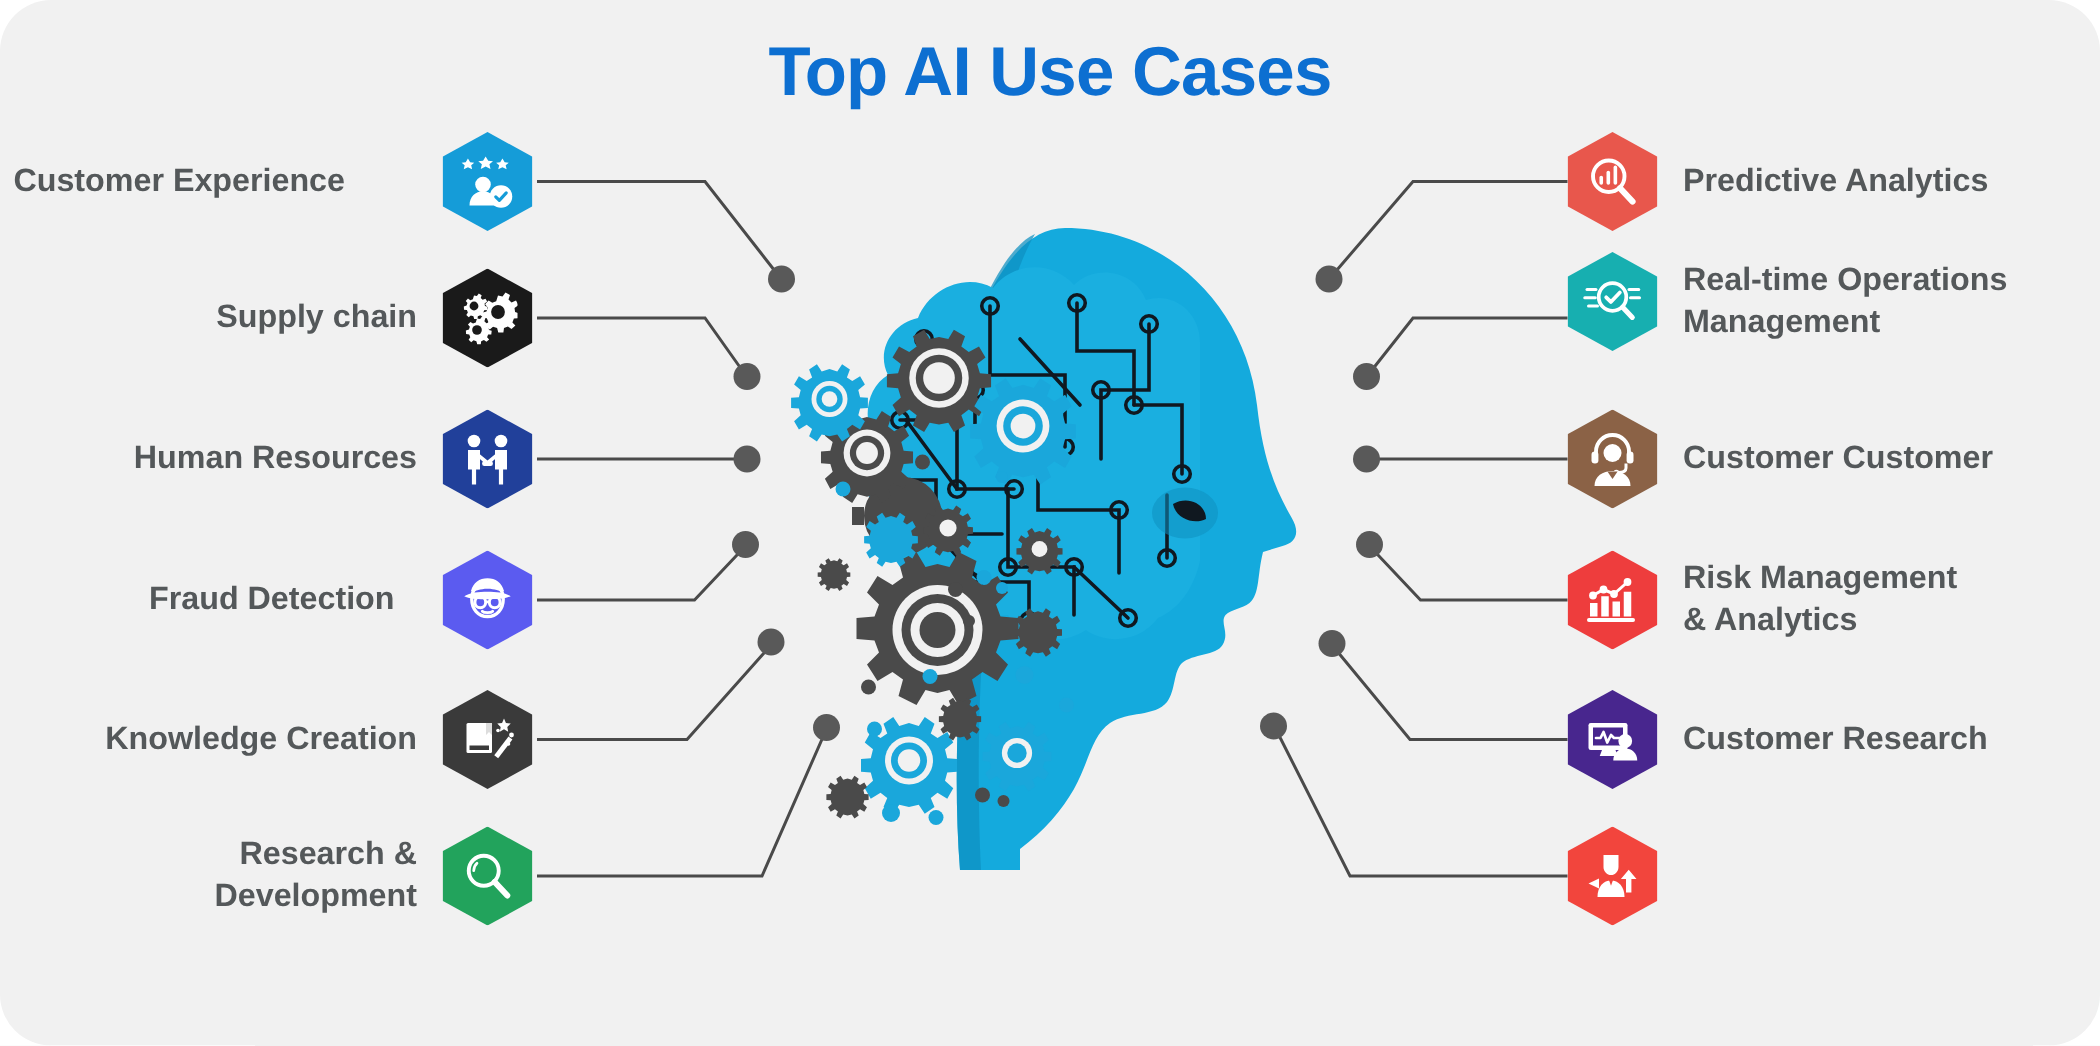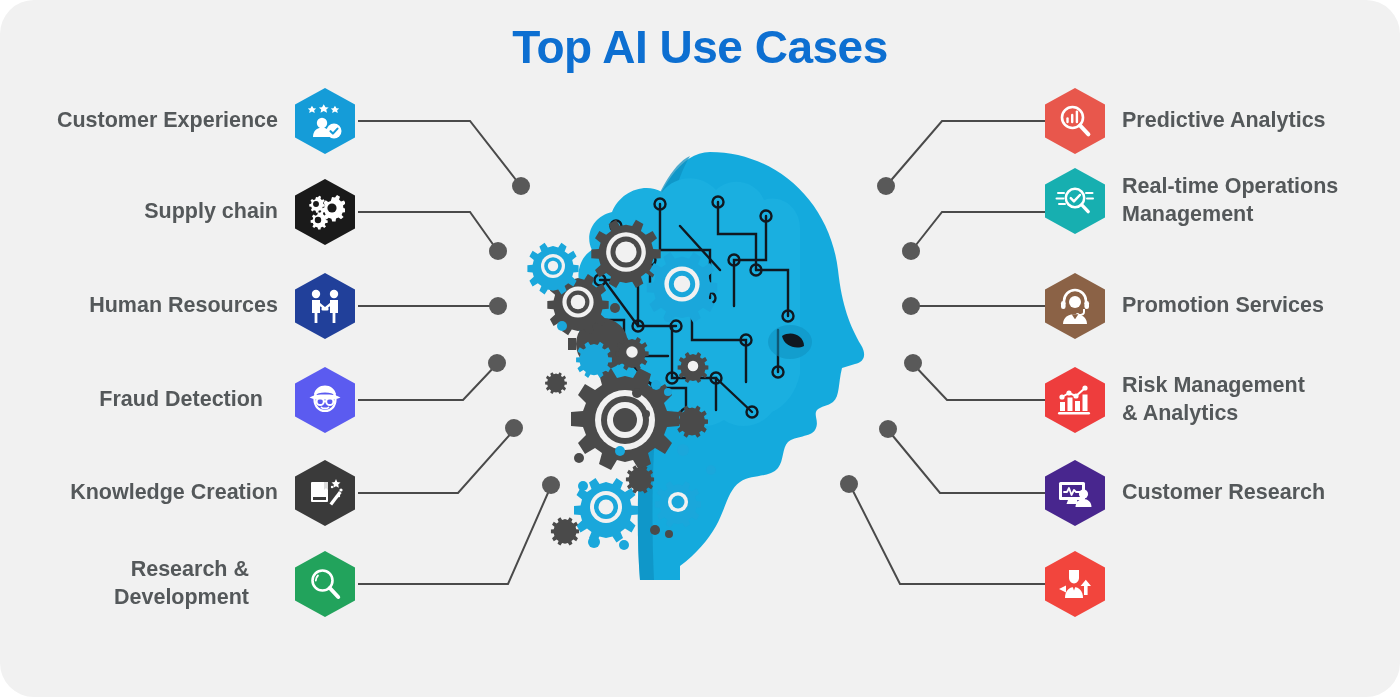--- a/index.html
+++ b/index.html
@@ -293,21 +293,21 @@
         <circle cx="135" cy="400" r="5" fill="#4a4a4a"></circle>
         <circle cx="149" cy="404" r="4" fill="#4a4a4a"></circle>
         <circle cx="74" cy="412" r="6" fill="#1aa7db"></circle>
         <circle cx="104" cy="415" r="5" fill="#1aa7db"></circle>
         <circle cx="191" cy="340" r="5" fill="#1aa7db"></circle>
         <circle cx="148" cy="188" r="4" fill="#1aa7db"></circle>
       </g>
     </g>
   </svg>
 
-  <div class="item left" style="top:85px;">
+  <div class="item left" style="top:85px;gap:48px;">
     <div class="label">Customer Experience</div>
     <div class="hex" style="background:#159CD8;">
       <svg width="40" height="40" viewBox="0 0 40 40" fill="#ffffff">
         <path d="M8,6 l2.4,4 4.4,0.4 -3.3,2.9 1,4.3 -4.5,-2.4 -4.5,2.4 1,-4.3 -3.3,-2.9 4.4,-0.4 z" transform="translate(2,1) scale(0.62)"></path>
         <path d="M8,6 l2.4,4 4.4,0.4 -3.3,2.9 1,4.3 -4.5,-2.4 -4.5,2.4 1,-4.3 -3.3,-2.9 4.4,-0.4 z" transform="translate(13,-1) scale(0.72)"></path>
         <path d="M8,6 l2.4,4 4.4,0.4 -3.3,2.9 1,4.3 -4.5,-2.4 -4.5,2.4 1,-4.3 -3.3,-2.9 4.4,-0.4 z" transform="translate(25,1) scale(0.62)"></path>
         <circle cx="17" cy="22" r="5.2"></circle>
         <path d="M8,36 c0,-6 4,-9.5 9,-9.5 c5,0 9,3.5 9,9.5 z"></path>
         <circle cx="29" cy="30" r="7.5"></circle>
         <path d="M25.5,30.2 l2.4,2.4 4.6,-5" stroke="#159CD8" stroke-width="2.1" fill="none" stroke-linecap="round" stroke-linejoin="round"></path>
@@ -373,21 +373,21 @@
         <path d="M19,9 h4 v8 l-2,-2 -2,2 z" fill="#dddddd"></path>
         <path d="M24.5,30.5 l9.5,-12.5 2.6,2 -9.5,12.5 z"></path>
         <path d="M31,6 l1.3,3 3.2,0.4 -2.3,2.2 0.6,3.2 -2.8,-1.6 -2.8,1.6 0.6,-3.2 -2.3,-2.2 3.2,-0.4 z"></path>
         <circle cx="36" cy="17" r="1.6"></circle>
         <circle cx="27" cy="14" r="1.2"></circle>
         <circle cx="34" cy="23" r="1.2"></circle>
       </svg>
     </div>
   </div>
 
-  <div class="item left" style="top:548px;gap:29px;">
+  <div class="item left" style="top:548px;">
     <div class="label">Research &amp;
 Development</div>
     <div class="hex" style="background:#22A35C;">
       <svg width="40" height="40" viewBox="0 0 40 40" fill="none" stroke="#ffffff">
         <circle cx="17.5" cy="16.5" r="10" stroke-width="2.6"></circle>
         <path d="M13,11.5 a7,7 0 0,0 -2.2,5" stroke-width="1.8" stroke-linecap="round"></path>
         <path d="M24.8,24 l8.4,9" stroke-width="4" stroke-linecap="round"></path>
       </svg>
     </div>
   </div>
@@ -432,21 +432,21 @@
         <path d="M9,18 v-3 a11,11 0 0,1 22,0 v3" fill="none" stroke="#ffffff" stroke-width="2.6"></path>
         <rect x="6" y="15" width="4.6" height="8" rx="2.2"></rect>
         <rect x="29.4" y="15" width="4.6" height="8" rx="2.2"></rect>
         <circle cx="20" cy="16" r="6"></circle>
         <path d="M29,23 v3 c0,2 -2,3 -5,3" fill="none" stroke="#ffffff" stroke-width="2"></path>
         <circle cx="22.6" cy="29" r="1.9"></circle>
         <path d="M8,38 c0,-6.5 5.4,-10 12,-10 c6.6,0 12,3.5 12,10 z"></path>
         <path d="M16.6,28.3 l3.4,5 3.4,-5 z" fill="#8B6246"></path>
       </svg>
     </div>
-    <div class="label">Promotion Services</div>
+    <div class="label">Customer Customer</div>
   </div>
 
   <div class="item right" style="top:364px;">
     <div class="hex" style="background:#EE3D3D;">
       <svg width="40" height="40" viewBox="0 0 40 40" fill="#ffffff">
         <g stroke="#ffffff" stroke-width="2" fill="none">
           <path d="M7,17 l7,-4 7,3 9,-8"></path>
         </g>
         <circle cx="7" cy="17" r="2.6"></circle>
         <circle cx="14" cy="13" r="2.6"></circle>

